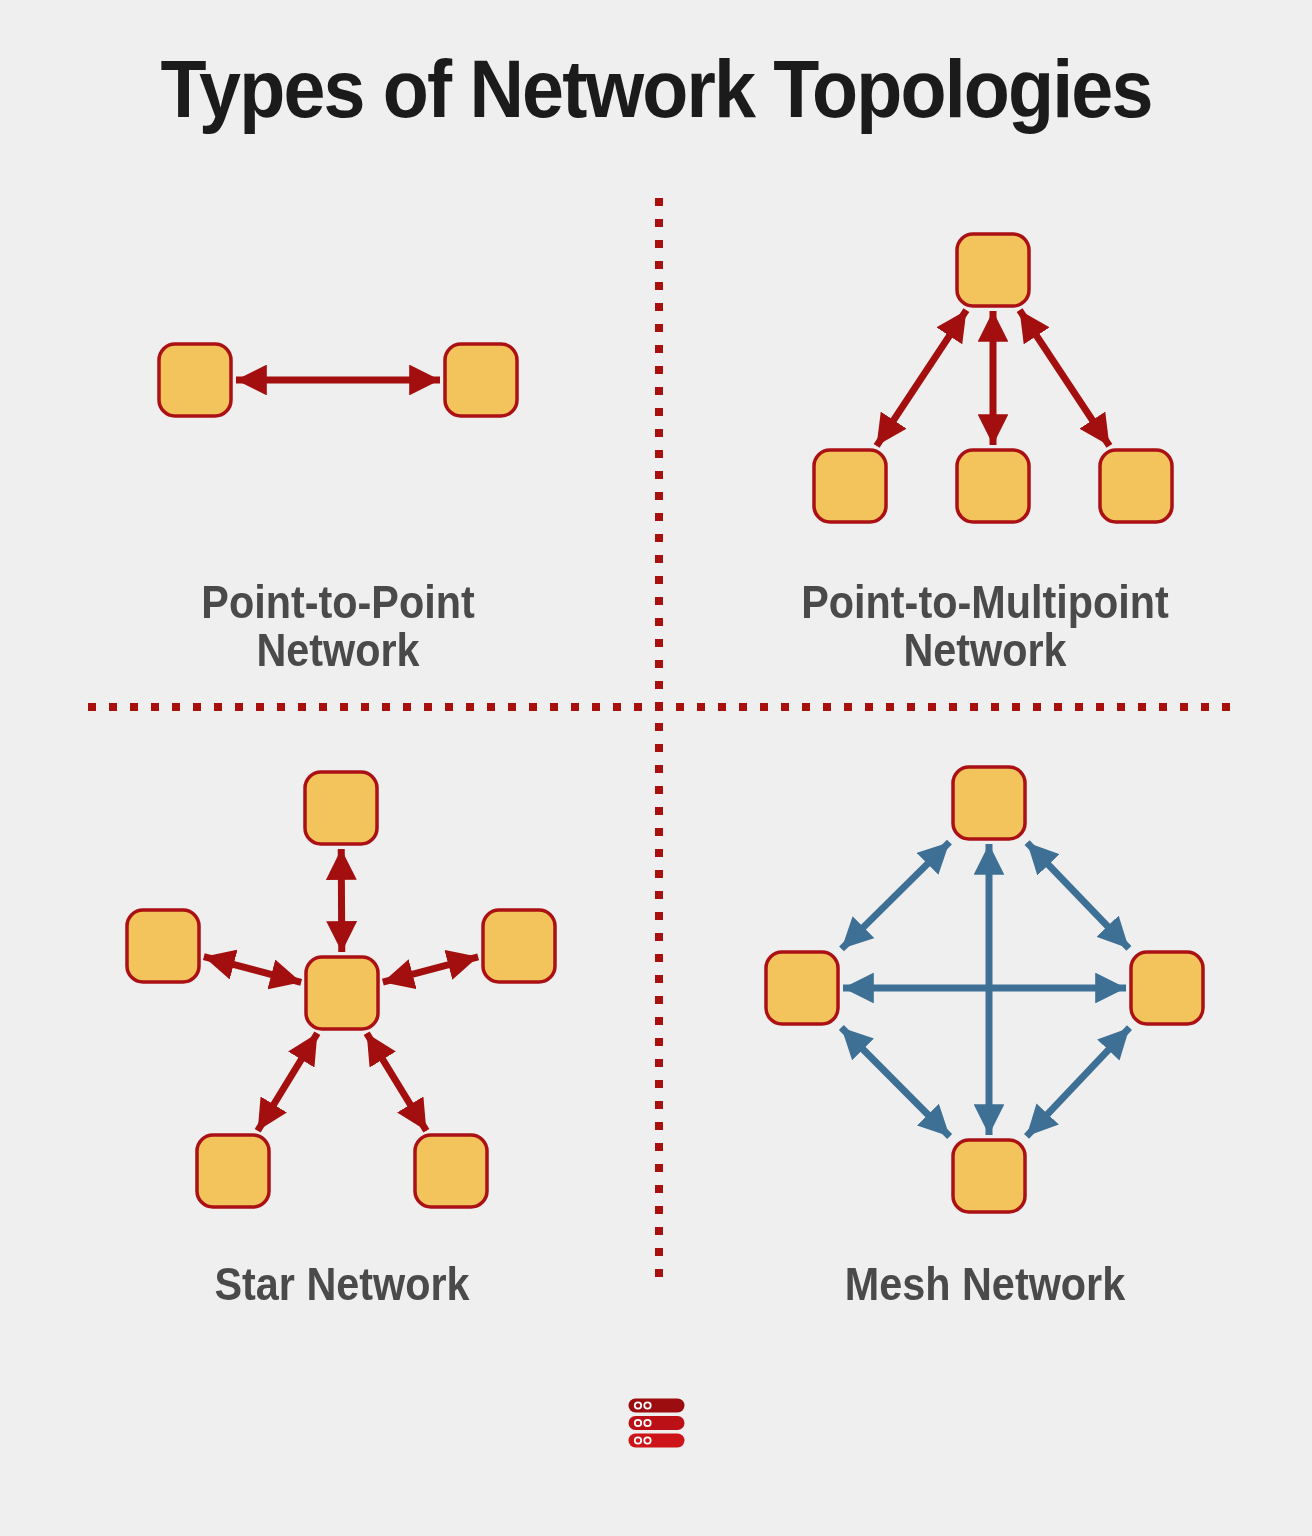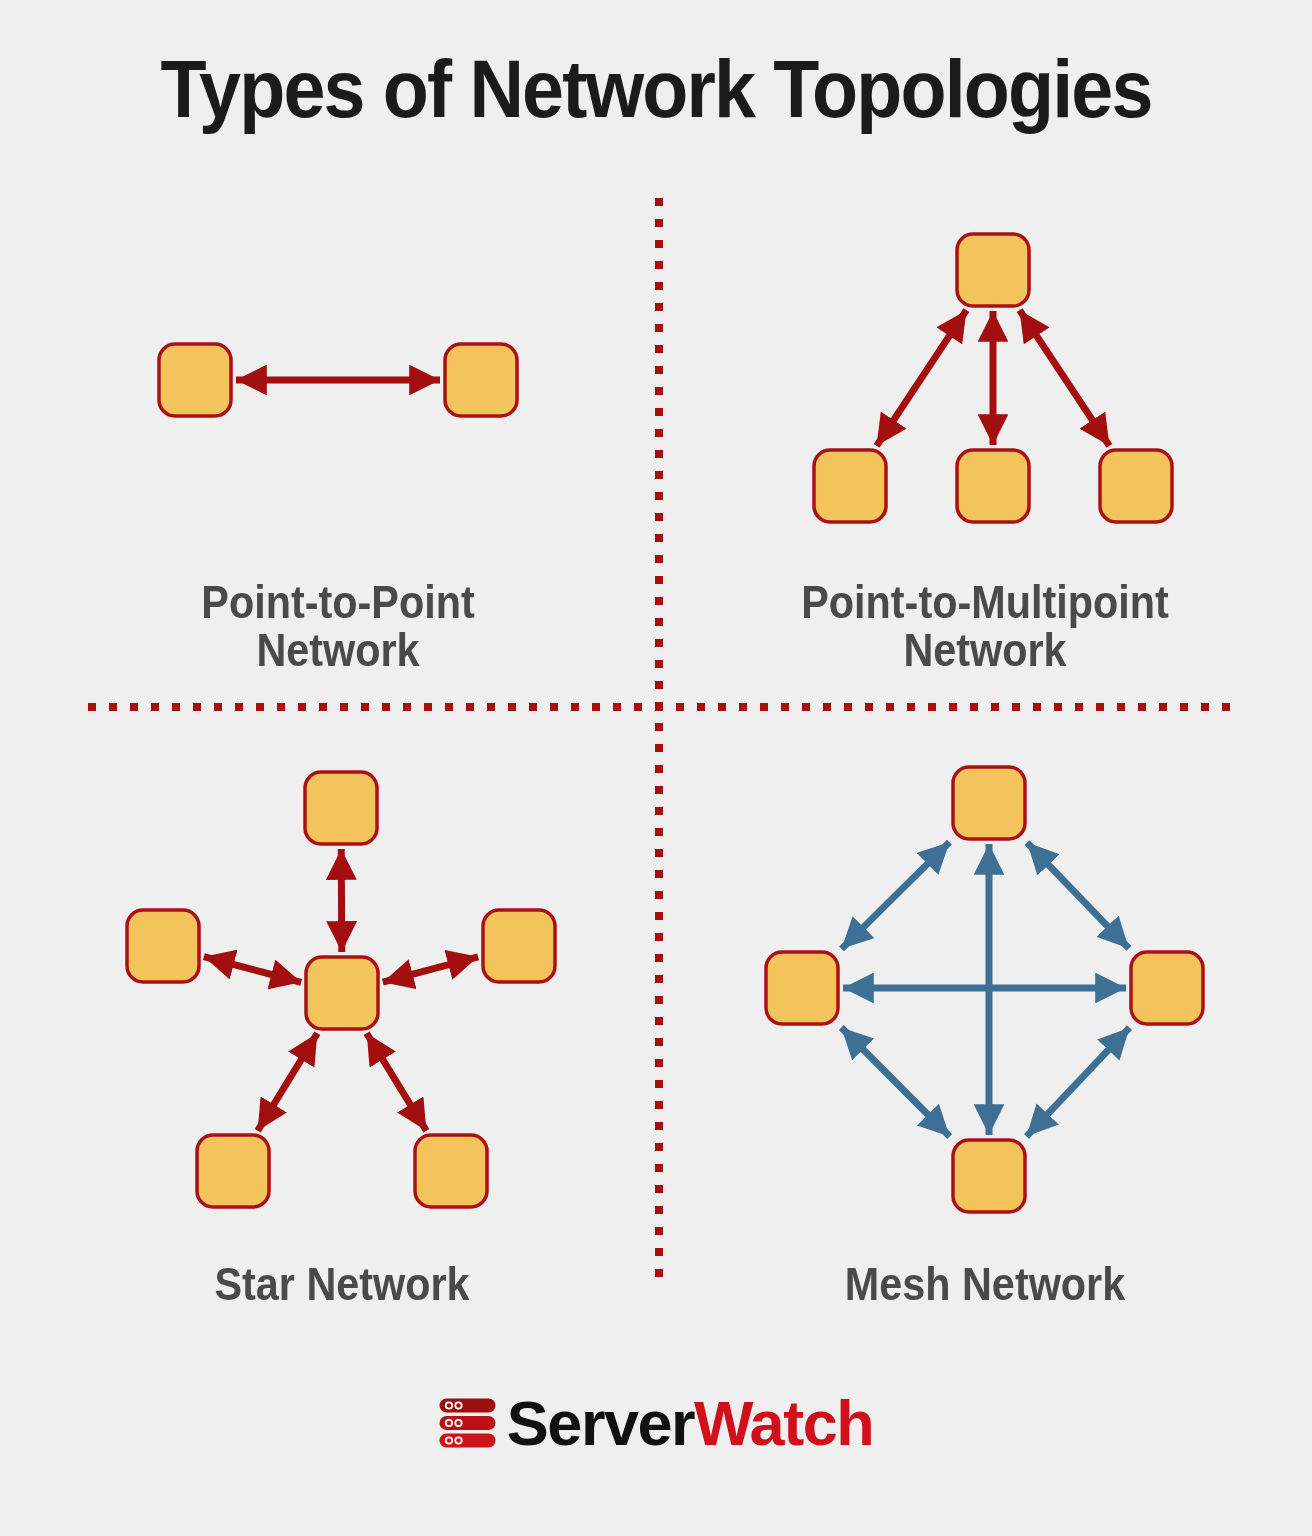--- a/index.html
+++ b/index.html
@@ -108,16 +108,13 @@
     <rect x="0.5" y="0.5" width="56" height="14" rx="7" fill="var(--icon-bar1)"></rect>
     <circle cx="10" cy="7.5" r="3.2" fill="none" stroke="#ffffff" stroke-width="1.8"></circle>
     <circle cx="19.5" cy="7.5" r="3.2" fill="none" stroke="#ffffff" stroke-width="1.8"></circle>
     <rect x="0.5" y="18" width="56" height="14" rx="7" fill="var(--icon-bar2)"></rect>
     <circle cx="10" cy="25" r="3.2" fill="none" stroke="#ffffff" stroke-width="1.8"></circle>
     <circle cx="19.5" cy="25" r="3.2" fill="none" stroke="#ffffff" stroke-width="1.8"></circle>
     <rect x="0.5" y="35.5" width="56" height="14" rx="7" fill="var(--icon-bar3)"></rect>
     <circle cx="10" cy="42.5" r="3.2" fill="none" stroke="#ffffff" stroke-width="1.8"></circle>
     <circle cx="19.5" cy="42.5" r="3.2" fill="none" stroke="#ffffff" stroke-width="1.8"></circle>
   </svg>
-  <div class="brand-text">
-    <span class="brand-prefix">Server</span><span class="brand-suffix">Watch</span>
-  </div>
 </div>
 
 </body></html>

